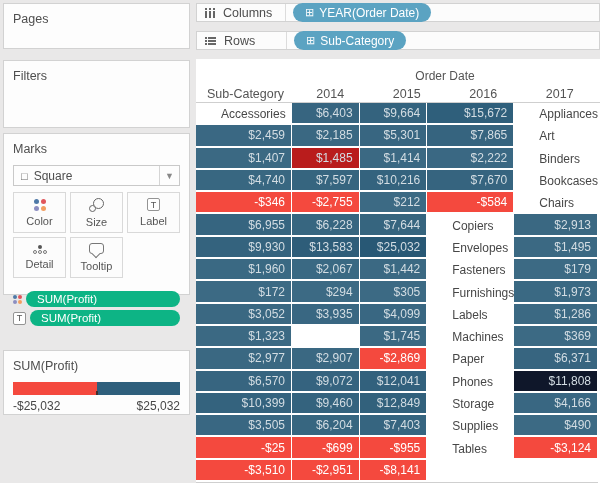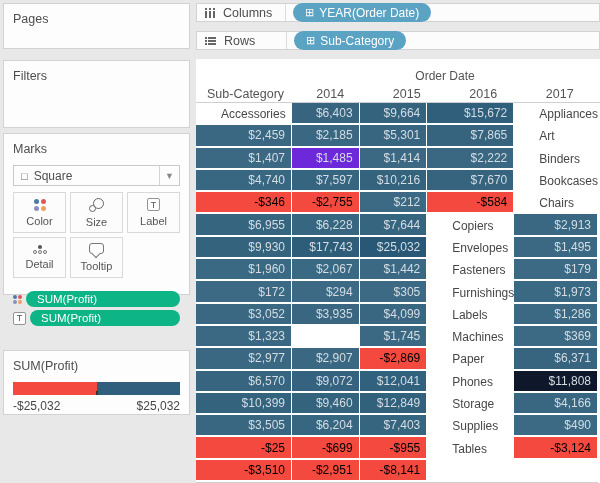--- a/index.html
+++ b/index.html
@@ -118,21 +118,21 @@
   }
   .rowlab {
     font-size:12px; color:#474747; display:flex; align-items:center; padding-left:25px;
     background:#fff;
   }
   .cell {
     font-size:12px; display:flex; align-items:center; justify-content:flex-end;
     padding-right:6px; border-right:1px solid #fff; border-bottom:2px solid #fff;
   }
   .cell.pos { color:#d3dde3; }
-  .cell.neg { color:#000000; }
+  .cell.neg { color:#ffffff; }
 </style>
 </head>
 <body>
 
 <div class="card card-pages">
   <span>Pages</span>
 </div>
 
 <div class="card card-filters">
   <span>Filters</span>
@@ -281,41 +281,41 @@
       <div class="cell pos" style="background: rgb(55, 101, 128);">$6,403</div>
       <div class="cell pos" style="background: rgb(52, 99, 126);">$9,664</div>
       <div class="cell pos" style="background: rgb(47, 95, 123);">$15,672</div>
       <div class="rowlab">Appliances</div>
       <div class="cell pos" style="background: rgb(58, 104, 131);">$2,459</div>
       <div class="cell pos" style="background: rgb(58, 104, 130);">$2,185</div>
       <div class="cell pos" style="background: rgb(56, 102, 129);">$5,301</div>
       <div class="cell pos" style="background: rgb(54, 100, 127);">$7,865</div>
       <div class="rowlab">Art</div>
       <div class="cell pos" style="background: rgb(59, 105, 131);">$1,407</div>
-      <div class="cell pos" style="background: #6d28d9; padding-left: 16px;">$1,485</div>
+      <div class="cell pos" style="background: #b91c1c; padding-left: 16px;">$1,485</div>
       <div class="cell pos" style="background: rgb(59, 105, 131);">$1,414</div>
       <div class="cell pos" style="background: rgb(58, 104, 131);">$2,222</div>
       <div class="rowlab">Binders</div>
       <div class="cell pos" style="background: rgb(56, 103, 129);">$4,740</div>
       <div class="cell pos" style="background: rgb(54, 101, 127);">$7,597</div>
       <div class="cell pos" style="background: rgb(52, 99, 126);">$10,216</div>
       <div class="cell pos" style="background: rgb(54, 100, 127);">$7,670</div>
       <div class="rowlab">Bookcases</div>
       <div class="cell neg" style="background: rgb(244, 73, 62);">-$346</div>
       <div class="cell neg" style="background: rgb(244, 73, 62);">-$2,755</div>
       <div class="cell pos" style="background: rgb(60, 106, 132);">$212</div>
       <div class="cell neg" style="background: rgb(244, 73, 62);">-$584</div>
       <div class="rowlab">Chairs</div>
       <div class="cell pos" style="background: rgb(54, 101, 128);">$6,955</div>
       <div class="cell pos" style="background: rgb(55, 102, 128);">$6,228</div>
       <div class="cell pos" style="background: rgb(54, 101, 127);">$7,644</div>
       <div class="rowlab">Copiers</div>
       <div class="cell pos" style="background: rgb(58, 104, 130);">$2,913</div>
       <div class="cell pos" style="background: rgb(52, 99, 126);">$9,930</div>
-      <div class="cell pos" style="background: rgb(46, 93, 121);">$17,743</div>
+      <div class="cell pos" style="background: rgb(46, 93, 121);">$13,583</div>
       <div class="cell pos" style="background: rgb(40, 88, 117);">$25,032</div>
       <div class="rowlab">Envelopes</div>
       <div class="cell pos" style="background: rgb(59, 105, 131);">$1,495</div>
       <div class="cell pos" style="background: rgb(58, 105, 131);">$1,960</div>
       <div class="cell pos" style="background: rgb(58, 105, 131);">$2,067</div>
       <div class="cell pos" style="background: rgb(59, 105, 131);">$1,442</div>
       <div class="rowlab">Fasteners</div>
       <div class="cell pos" style="background: rgb(60, 106, 132);">$179</div>
       <div class="cell pos" style="background: rgb(60, 106, 132);">$172</div>
       <div class="cell pos" style="background: rgb(60, 106, 132);">$294</div>

